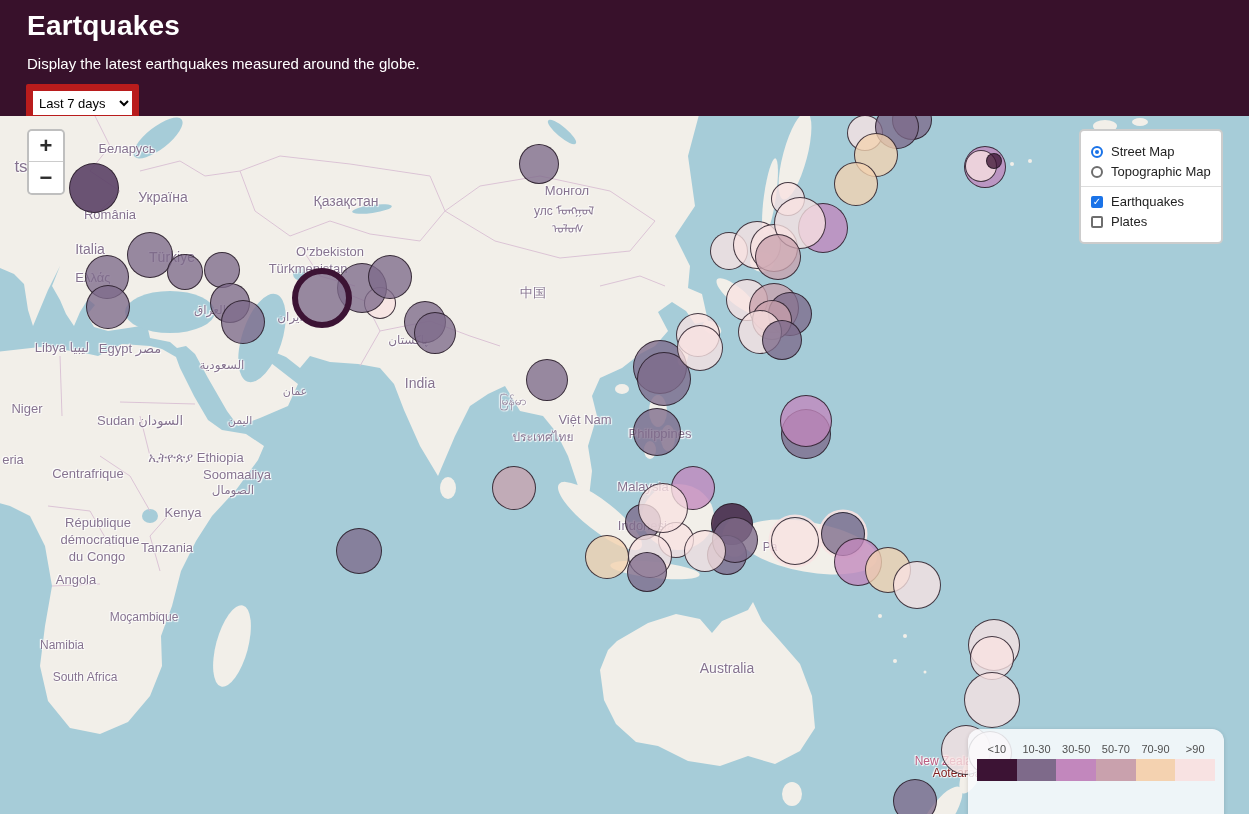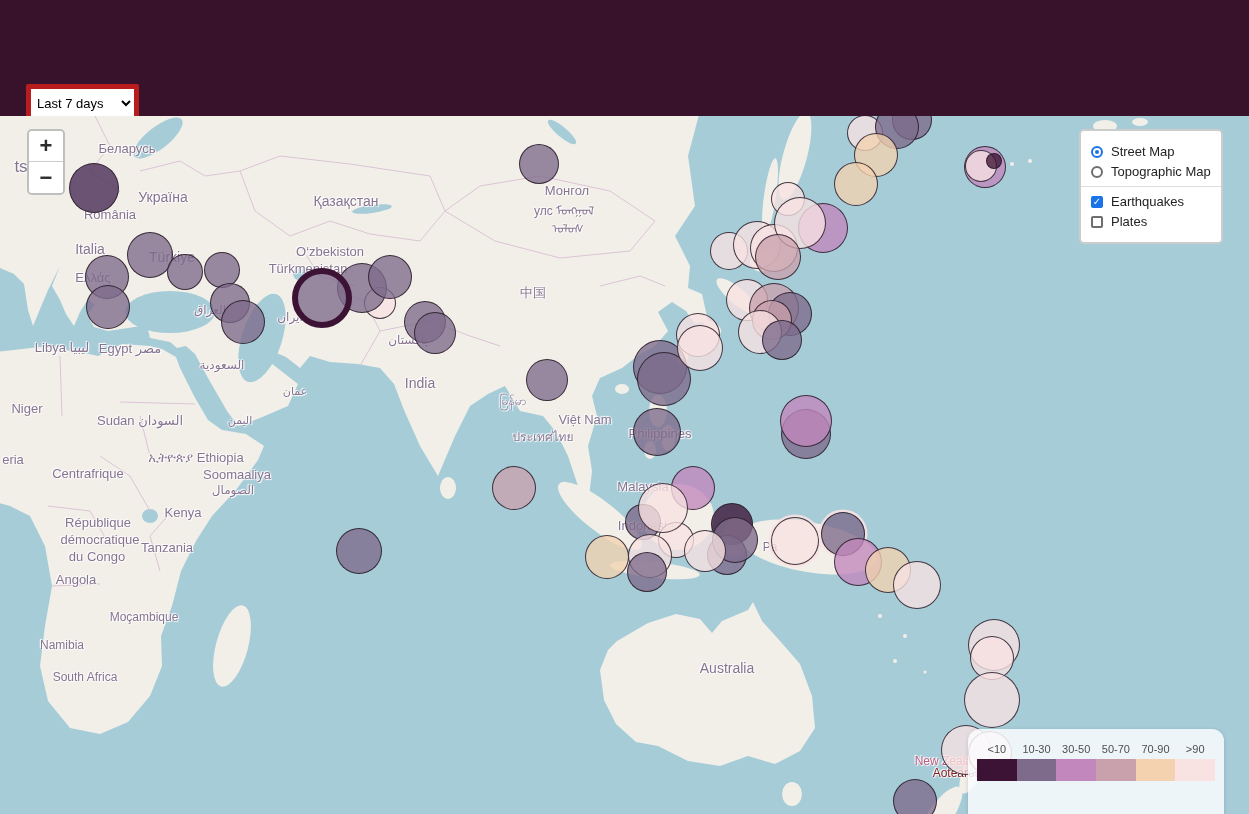--- a/index.html
+++ b/index.html
@@ -2,21 +2,21 @@
 <html><head>
 <meta charset="utf-8">
 <style>
   html,body{margin:0;padding:0;width:1249px;height:814px;overflow:hidden;
     font-family:"Liberation Sans","DejaVu Sans",sans-serif;background:#fff;}
   
   #header{position:relative;width:100%;height:116px;background:#38112b;color:#fff;box-sizing:border-box;}
   #app-title{position:absolute;left:27px;top:10px;font-size:28px;font-weight:bold;letter-spacing:.2px;}
   #app-subtitle{position:absolute;left:27px;top:55px;font-size:15px;}
   #range-select{position:absolute;left:26px;top:84px;height:38px;font-size:13px;
-    font-family:"Liberation Sans",sans-serif;border:5px solid #b91c1c;background:#fff;color:#000;
+    font-family:"Liberation Sans",sans-serif;border:7px solid #b91c1c;background:#fff;color:#000;
     border-radius:2px;padding:0 2px;min-width:113px;}
   
   #map{position:relative;width:1249px;height:698px;background:#a6ccd8;overflow:hidden;cursor:grab;}
   #tiles{position:absolute;left:0;top:0;z-index:1;}
   #labels-layer{position:absolute;inset:0;z-index:5;pointer-events:none;text-align:center;}
   .map-label{position:absolute;transform:translate(-50%,-50%);color:#86738f;white-space:nowrap;
     text-shadow:0 0 2px #fff,0 0 2px #fff,1px 1px 1px #fff,-1px -1px 1px #fff;}
   #circles-layer{position:absolute;inset:0;z-index:10;}
   .eq{position:absolute;border-radius:50%;box-sizing:border-box;border:1.5px solid rgba(38,26,38,.85);}
   
@@ -46,20 +46,22 @@
   #legend-title{text-align:center;font-size:16px;font-weight:bold;color:#4a4a4a;margin-top:15px;}
   #legend-labels{display:flex;margin:14px 9px 4px 9px;}
   #legend-labels span{flex:1;text-align:center;font-size:11px;color:#4f4f4f;}
   #legend-swatches{display:flex;margin:0 9px;height:22px;}
   #legend-swatches div{flex:1;}
 </style>
 </head>
 <body>
 
 <div id="header">
+  <div id="app-title">Eartquakes</div>
+  <div id="app-subtitle">Display the latest earthquakes measured around the globe.</div>
   <select id="range-select">
     <option>Last 7 days</option>
   </select>
 </div>
 
 <div id="map">
   <svg id="tiles" width="1249" height="698" viewBox="0 0 1249 698">
 
     <g fill="#f2efe9" stroke="none">
       <path d="M-5,-5 H700 L688,40 L695,90 L675,120 L690,150 L688,172 L702,178 L708,205 L695,208 L686,195 L672,186 L658,196 L668,215 L655,230 L640,238 L622,252 L600,262 L592,280 L597,300 L588,330 L592,355 L588,390 L578,370 L568,340 L556,316 L543,300 L520,295 L505,270 L488,278 L470,290 L455,320 L438,360 L420,330 L404,294 L394,268 L380,252 L358,248 L330,246 L310,240 L300,252 L286,241 L274,236 L258,220 L252,226 L262,240 L280,254 L298,268 L288,290 L260,302 L238,310 L227,295 L208,262 L195,238 L186,230 L177,232 L170,226 L150,222 L147,209 L128,212 L108,215 L94,211 L87,199 L95,189 L88,183 L80,196 L74,210 L66,198 L60,184 L52,170 L60,150 L48,174 L38,198 L33,210 L28,194 L24,168 L14,158 L-5,150 Z"></path>

